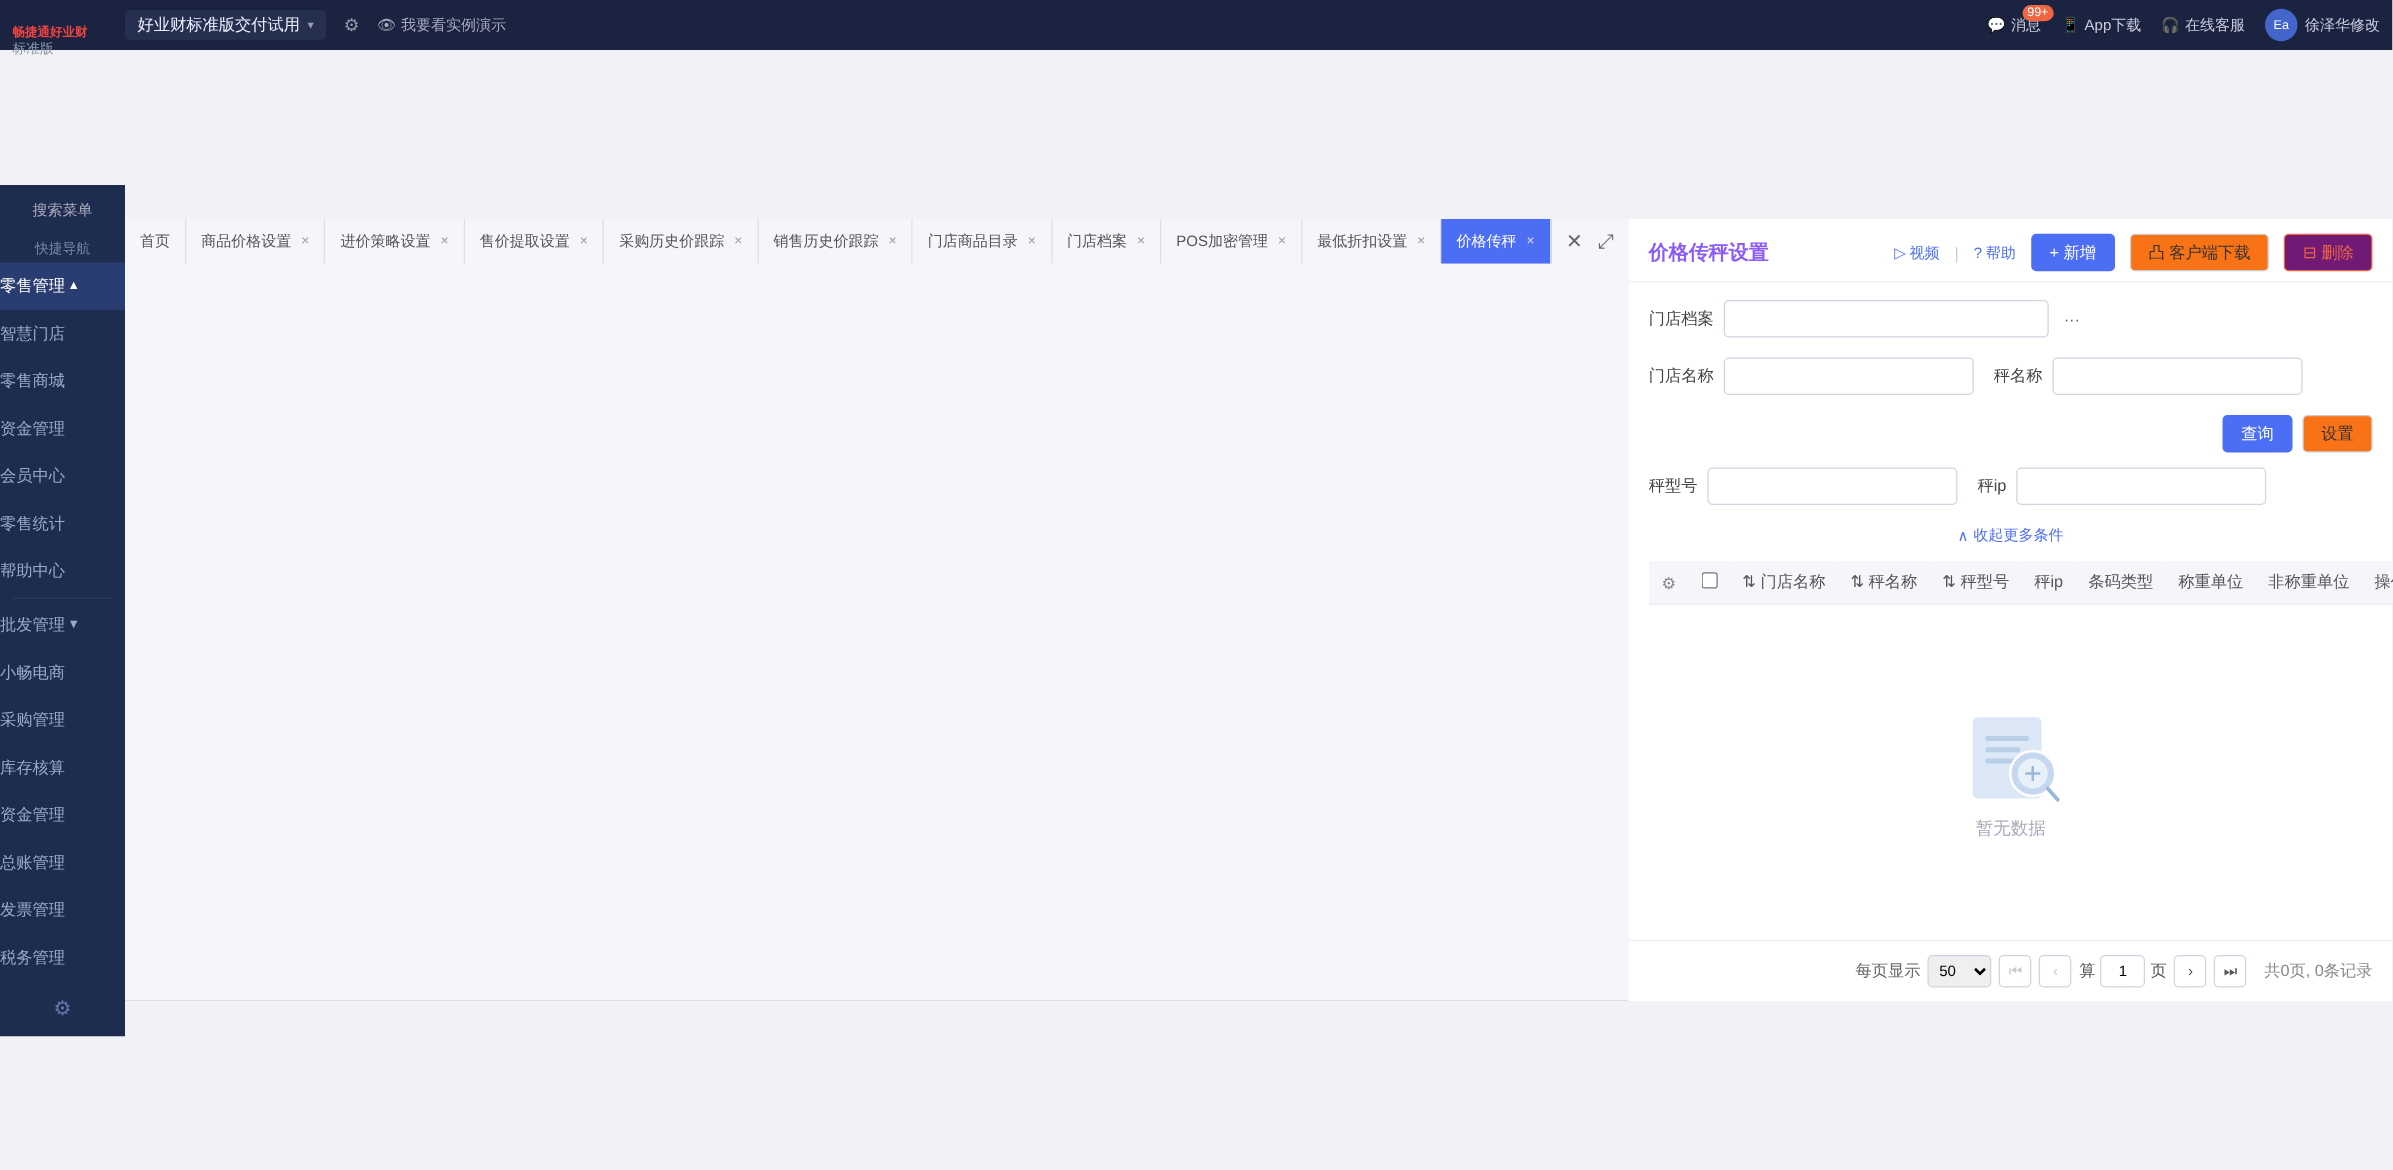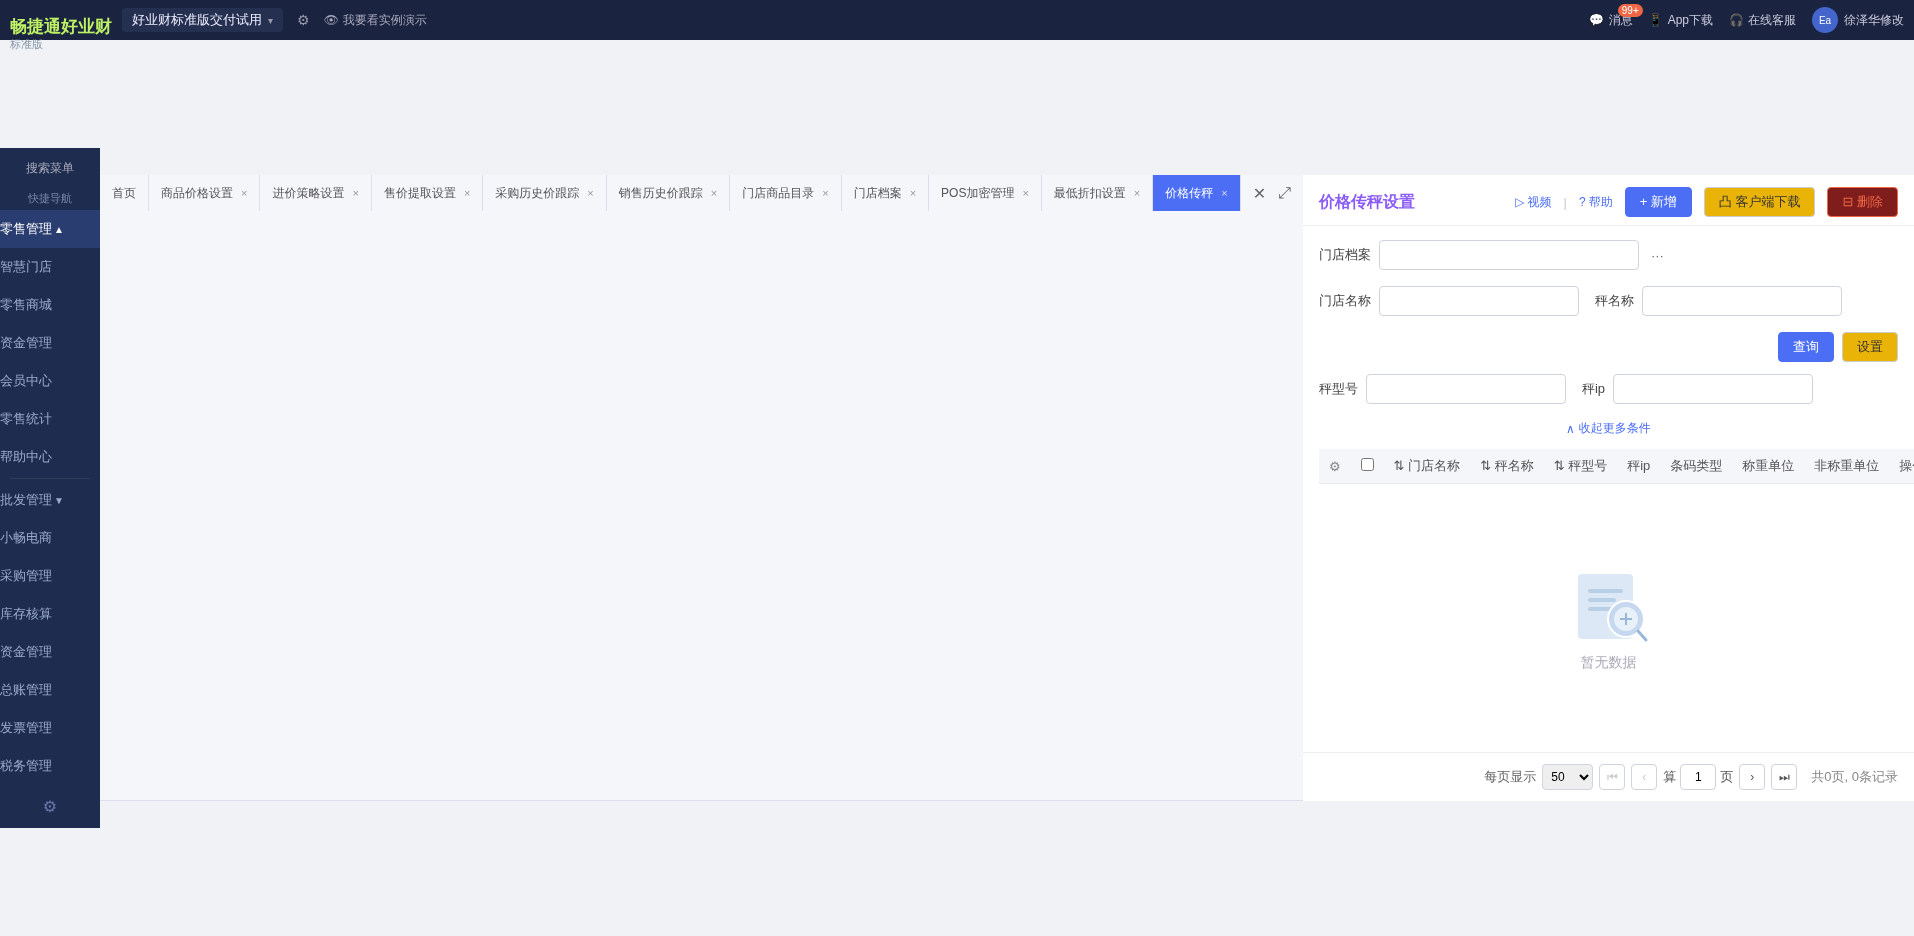--- a/index.html
+++ b/index.html
@@ -2,21 +2,21 @@
 <html><head>
   <meta charset="utf-8">
   <style>
     * { box-sizing: border-box; margin: 0; padding: 0; }
     body { font-family: 'Microsoft YaHei', Arial, sans-serif; font-size: 13px; background: #f0f2f5; color: #333; }
 
     
     .app-wrapper { display: flex; flex-direction: column; height: 936px; overflow: hidden; }
     .top-bar { display: flex; align-items: center; background: #1a2340; color: #fff; height: 40px; padding: 0 10px; gap: 10px; flex-shrink: 0; }
     .top-bar-logo { font-size: 12px; color: #aab; line-height: 1.2; min-width: 80px; }
-    .top-bar-logo .logo-title { font-size: 17px; color: #bef264; font-weight: bold; margin-top: 28px; }
+    .top-bar-logo .logo-title { font-size: 10px; color: #ef4444; font-weight: bold; margin-top: 28px; }
     .top-bar-logo .logo-sub { font-size: 11px; color: #8899aa; }
     .top-bar-selector { display: flex; align-items: center; background: #253050; border-radius: 4px; padding: 3px 10px; gap: 6px; cursor: pointer; font-size: 13px; color: #eef; }
     .top-bar-selector .chevron { font-size: 10px; color: #99a; }
     .top-bar-gear { color: #99a; cursor: pointer; font-size: 14px; padding: 4px; }
     .top-bar-demo { display: flex; align-items: center; gap: 4px; color: #aab; font-size: 12px; cursor: pointer; }
     .top-bar-spacer { flex: 1; }
     .top-bar-actions { display: flex; align-items: center; gap: 16px; }
     .top-bar-action { display: flex; align-items: center; gap: 4px; color: #ccd; font-size: 12px; cursor: pointer; position: relative; }
     .badge { background: #e64; color: #fff; font-size: 10px; border-radius: 8px; padding: 1px 4px; position: absolute; top: -8px; right: -10px; }
     .top-bar-avatar { width: 26px; height: 26px; border-radius: 50%; background: #4466cc; display: flex; align-items: center; justify-content: center; font-size: 10px; color: #fff; }
@@ -48,22 +48,22 @@
 
     
     .content-area { flex: 1; display: flex; flex-direction: column; overflow: hidden; background: #fff; }
     .page-header { display: flex; align-items: center; padding: 12px 16px 8px; border-bottom: 1px solid #eee; gap: 8px; flex-shrink: 0; }
     .page-title { font-size: 16px; font-weight: bold; color: #8b5cf6; flex: 1; }
     .page-header-actions { display: flex; align-items: center; gap: 12px; }
     .header-link { display: flex; align-items: center; gap: 3px; color: #4c6ef5; font-size: 12px; cursor: pointer; }
     .header-sep { color: #ccc; }
     .btn { display: inline-flex; align-items: center; gap: 4px; padding: 5px 14px; border-radius: 4px; font-size: 13px; cursor: pointer; border: 1px solid transparent; }
     .btn-primary { background: #4c6ef5; color: #fff; border-color: #4c6ef5; }
-    .btn-default { background: #eab308; color: #333; border-color: #ccc; }
-    .btn-danger { background: #7f1d1d; color: #e64; border-color: #e64; }
+    .btn-default { background: #f97316; color: #333; border-color: #ccc; }
+    .btn-danger { background: #701a75; color: #e64; border-color: #e64; }
 
     
     .filter-area { padding: 14px 16px 4px; background: #fff; flex-shrink: 0; }
     .filter-row { display: flex; align-items: center; gap: 16px; margin-bottom: 12px; flex-wrap: wrap; }
     .filter-field { display: flex; align-items: center; gap: 8px; }
     .filter-label { font-size: 13px; color: #444; white-space: nowrap; min-width: fit-content; }
     .filter-input { height: 30px; border: 1px solid #d0d3e0; border-radius: 4px; padding: 0 8px; font-size: 13px; color: #333; outline: none; }
     .filter-input-wide { width: 260px; }
     .filter-input-medium { width: 200px; }
     .filter-dots { color: #666; cursor: pointer; padding: 0 4px; }

